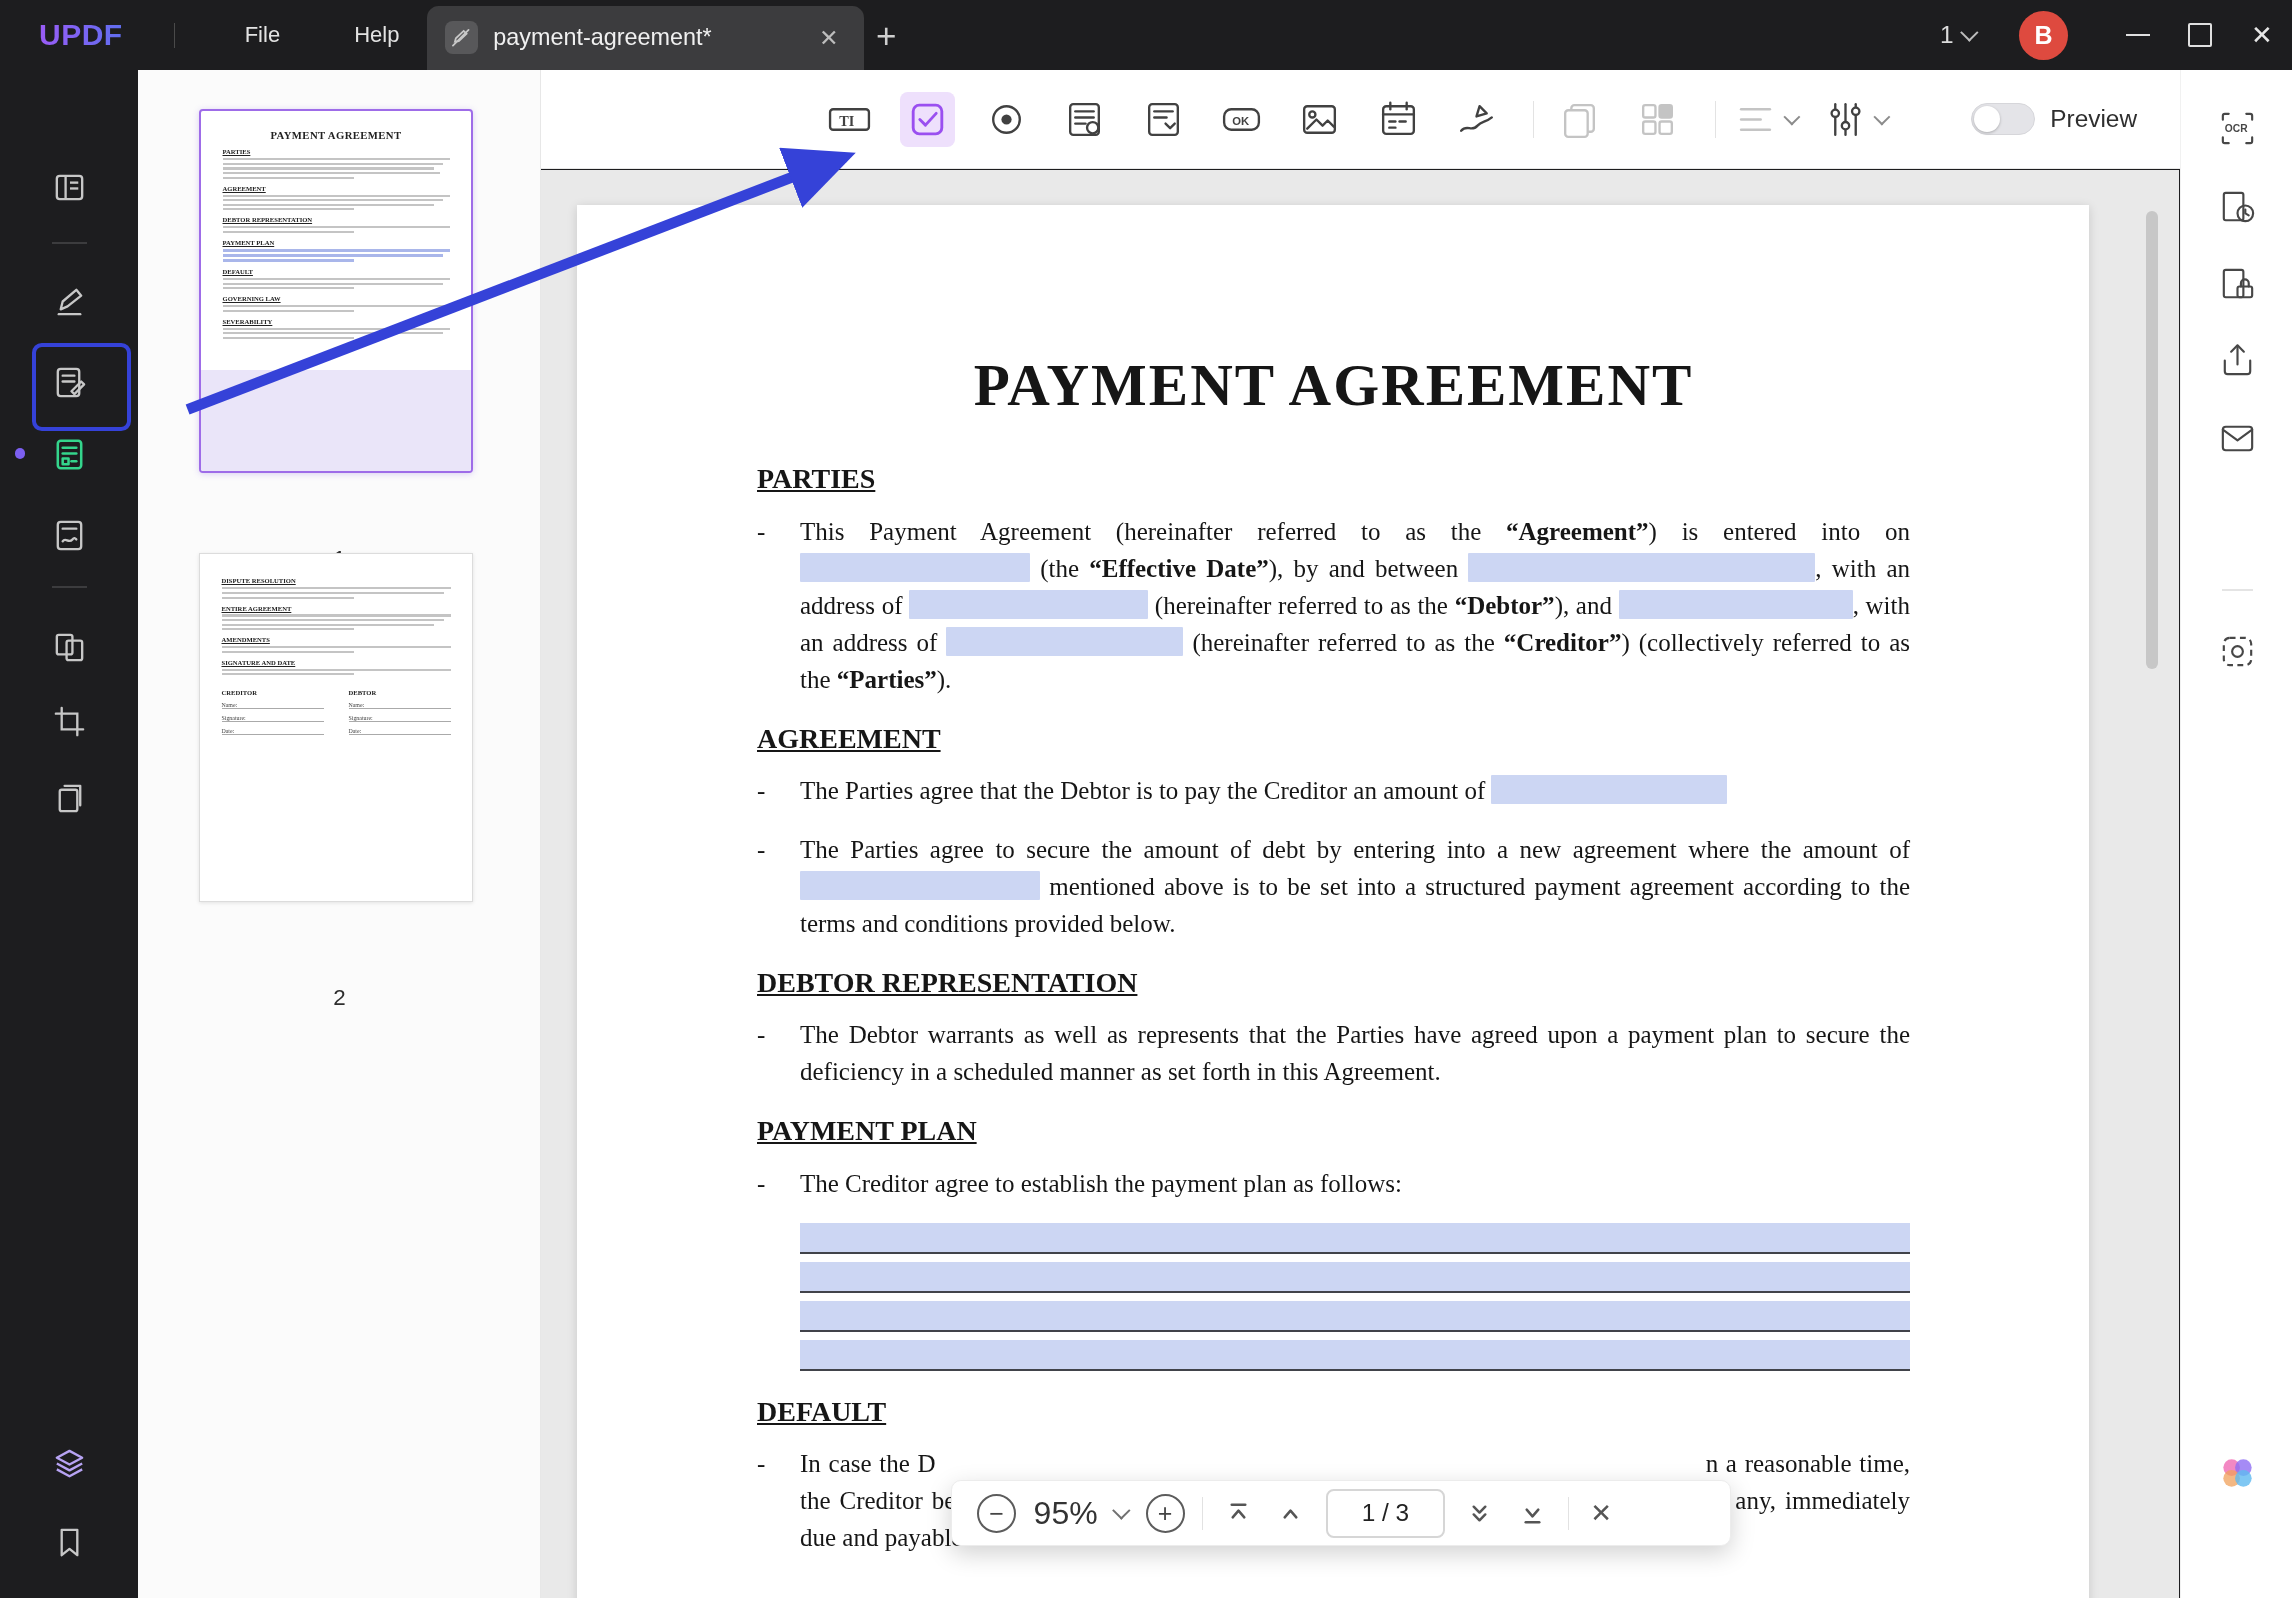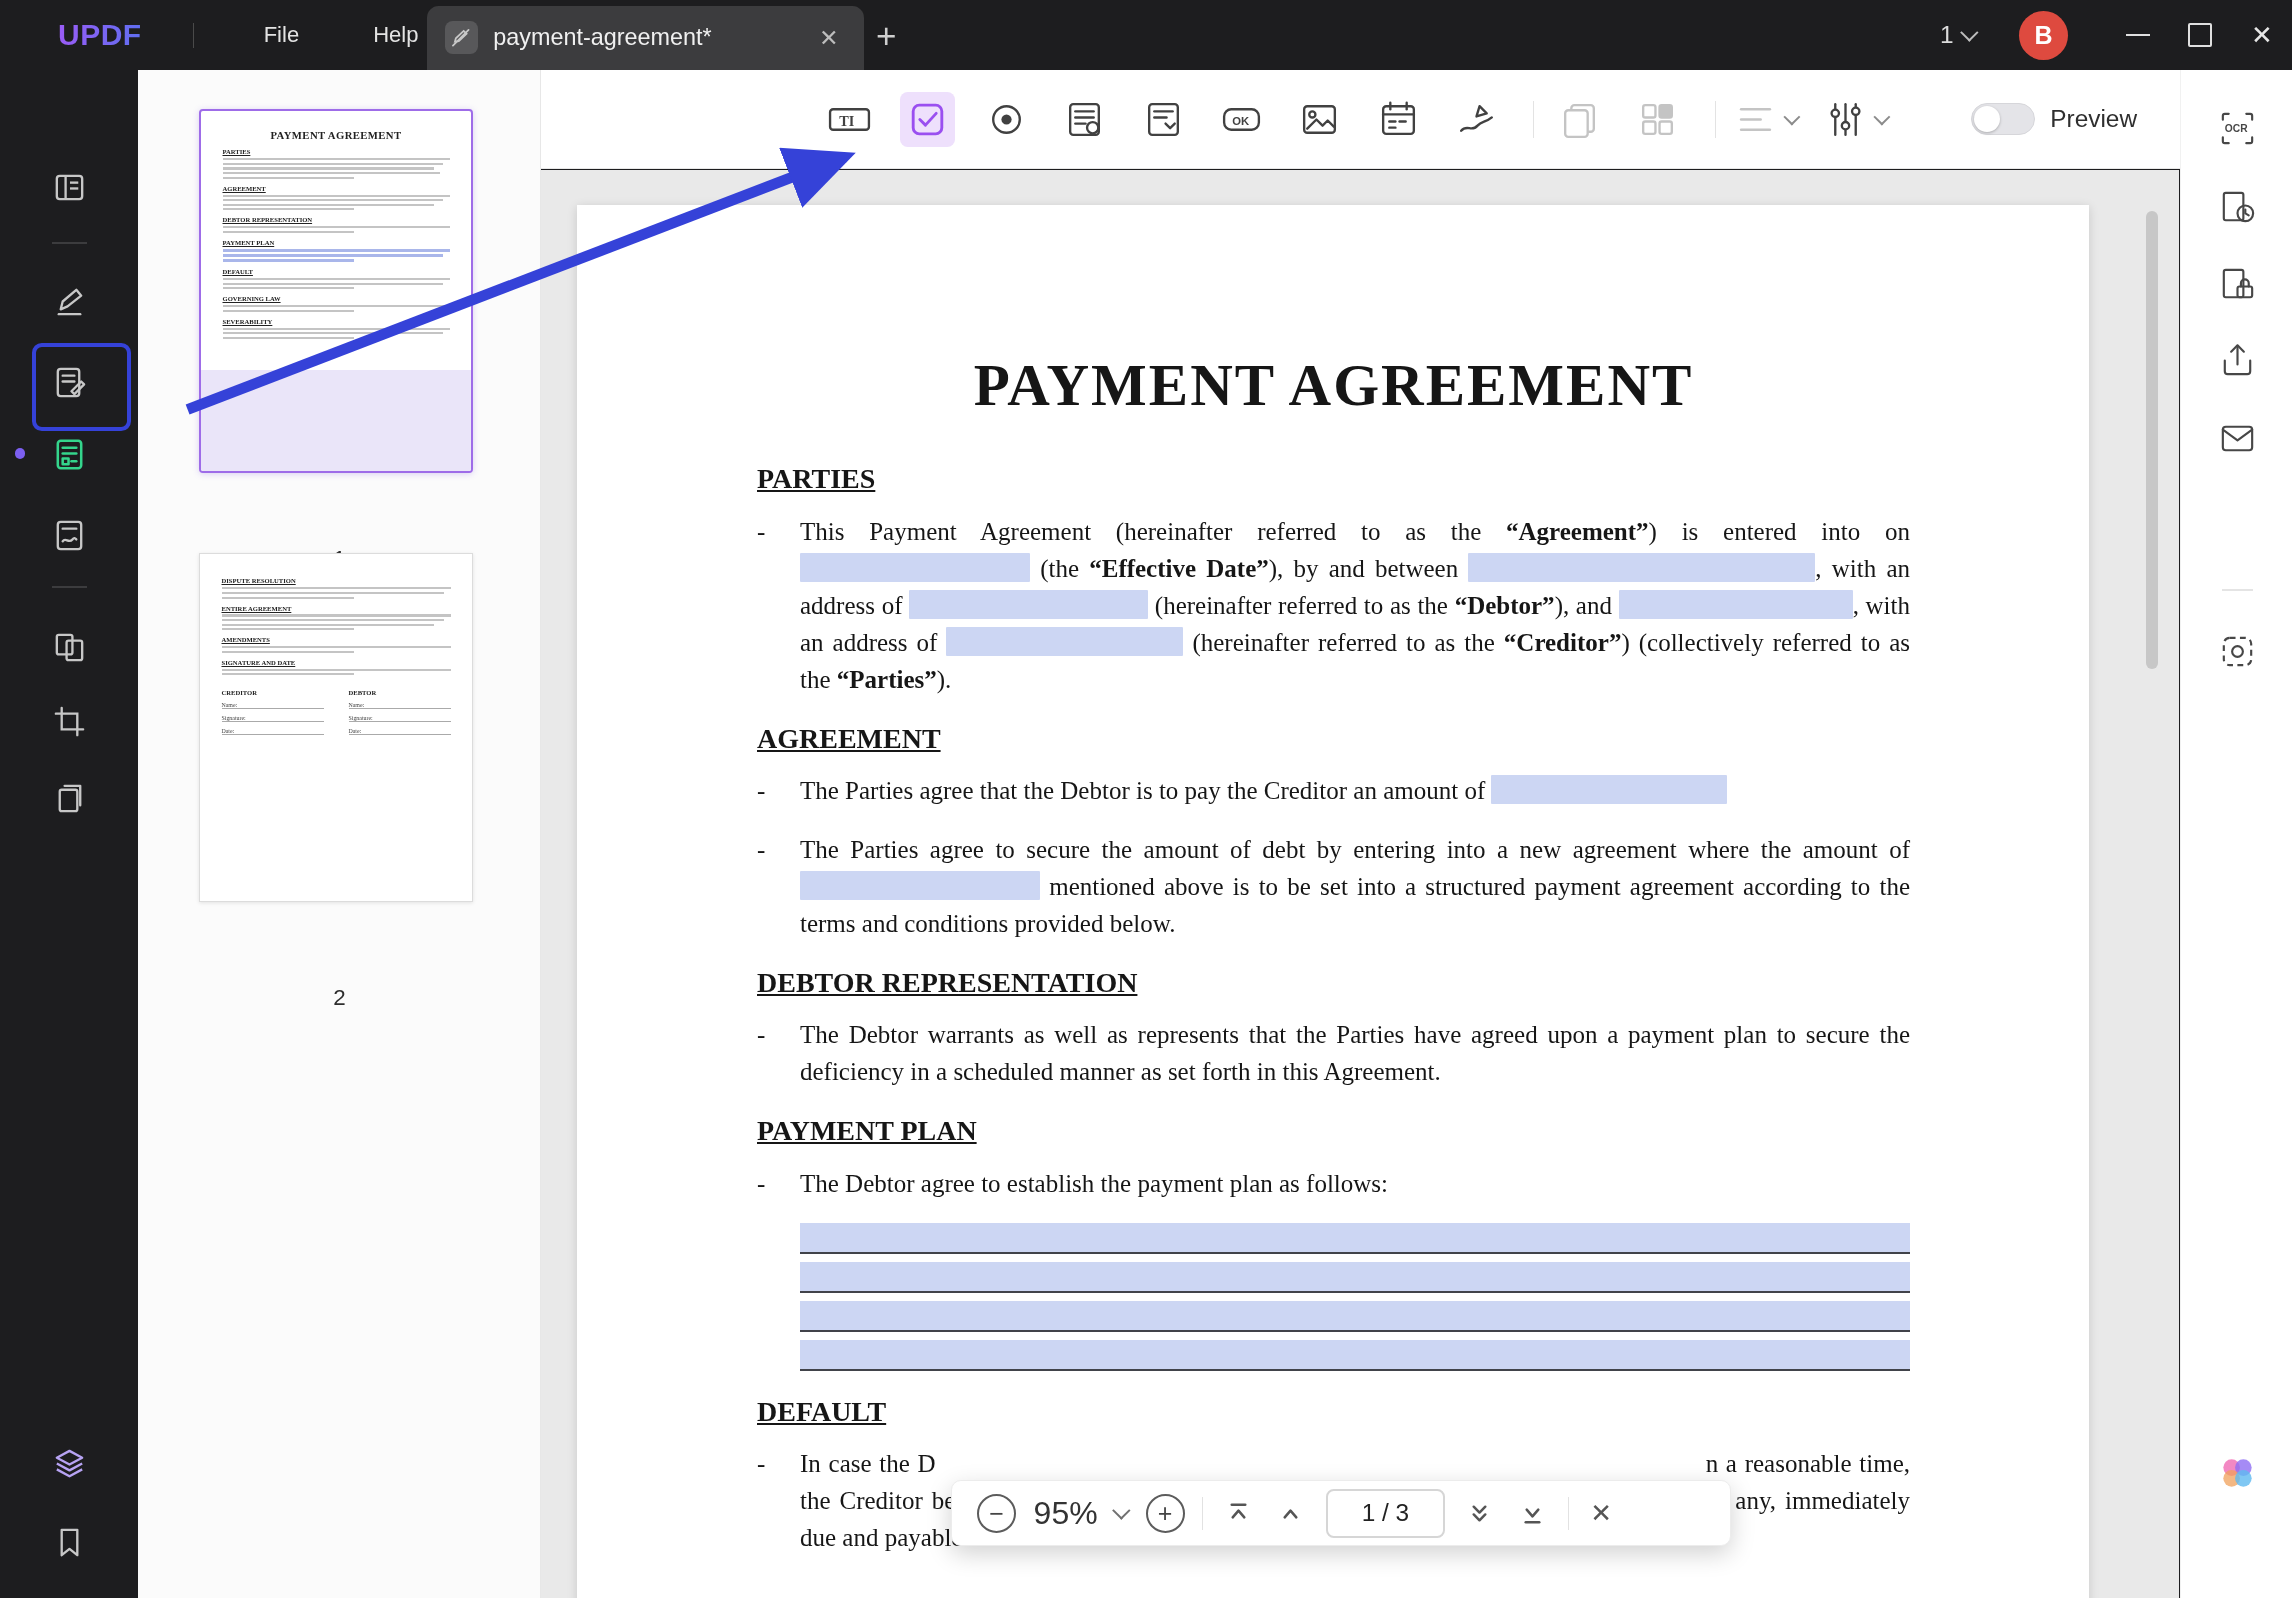--- a/index.html
+++ b/index.html
@@ -1,21 +1,21 @@
 <!DOCTYPE html>
 <html><head>
 <meta charset="utf-8">
 <style>
   html,body{margin:0;padding:0;}
   body{width:2293px;height:1598px;overflow:hidden;background:#1d1d1f;font-family:"Liberation Sans",sans-serif;}
   #screen{position:relative;width:2293px;height:1598px;overflow:hidden;}
 
   
   .titlebar{position:absolute;left:0;top:0;right:0;height:70px;background:#1d1d1f;display:flex;align-items:center;color:#e8e8e8;}
-  .logo{font-size:30px;font-weight:bold;letter-spacing:0.5px;margin-left:58px;
+  .logo{font-size:30px;font-weight:bold;letter-spacing:0.5px;margin-left:39px;
     background:linear-gradient(90deg,#9a5cf6,#5f6ef0);-webkit-background-clip:text;background-clip:text;color:transparent;cursor:pointer;}
   .tb-sep{width:1px;height:25px;background:#4a4a4a;margin:0 33px 0 51px;}
   .menu-item{font-size:22px;color:#e3e3e3;padding:0 37px;cursor:pointer;}
   .tab{position:absolute;left:427px;top:5.9px;width:437px;height:64px;background:#3c3c3e;border-radius:11.7px 11.7px 0 0;display:flex;align-items:center;padding:0 17.6px;box-sizing:border-box;}
   .tab-icon{width:33px;height:33px;border-radius:7.8px;background:#58585a;display:flex;align-items:center;justify-content:center;margin-right:15.6px;flex:none;}
   .tab-title{font-size:23.4px;color:#f0f0f0;flex:1;white-space:nowrap;overflow:hidden;}
   .tab-close{font-size:23.4px;color:#bdbdbd;padding:3.9px 7.8px;cursor:pointer;}
   .new-tab{position:absolute;left:876px;top:13.7px;font-size:35px;color:#cfcfcf;cursor:pointer;line-height:43px;}
   .tb-right{position:absolute;right:0;top:0;height:70px;display:flex;align-items:center;gap:0;}
   .win-count{display:flex;align-items:center;gap:9.8px;font-size:24.4px;color:#dcdcdc;margin-right:43px;cursor:pointer;}
@@ -428,21 +428,21 @@
               <div class="doc-par">The Parties agree to secure the amount of debt by entering into a new agreement where the amount of <span class="blank" style="width: 240px;"></span> mentioned above is to be set into a structured payment agreement according to the terms and conditions provided below.</div>
             </div>
             <div class="doc-heading">DEBTOR REPRESENTATION</div>
             <div class="doc-item">
               <span class="doc-dash">-</span>
               <div class="doc-par">The Debtor warrants as well as represents that the Parties have agreed upon a payment plan to secure the deficiency in a scheduled manner as set forth in this Agreement.</div>
             </div>
             <div class="doc-heading">PAYMENT PLAN</div>
             <div class="doc-item">
               <span class="doc-dash">-</span>
-              <div class="doc-par">The Debtor agree to establish the payment plan as follows:</div>
+              <div class="doc-par">The Creditor agree to establish the payment plan as follows:</div>
             </div>
             <div class="plan-lines">
               <div class="plan-line"></div>
               <div class="plan-line"></div>
               <div class="plan-line"></div>
               <div class="plan-line"></div>
             </div>
             <div class="doc-heading">DEFAULT</div>
             <div class="doc-item">
               <span class="doc-dash">-</span>

